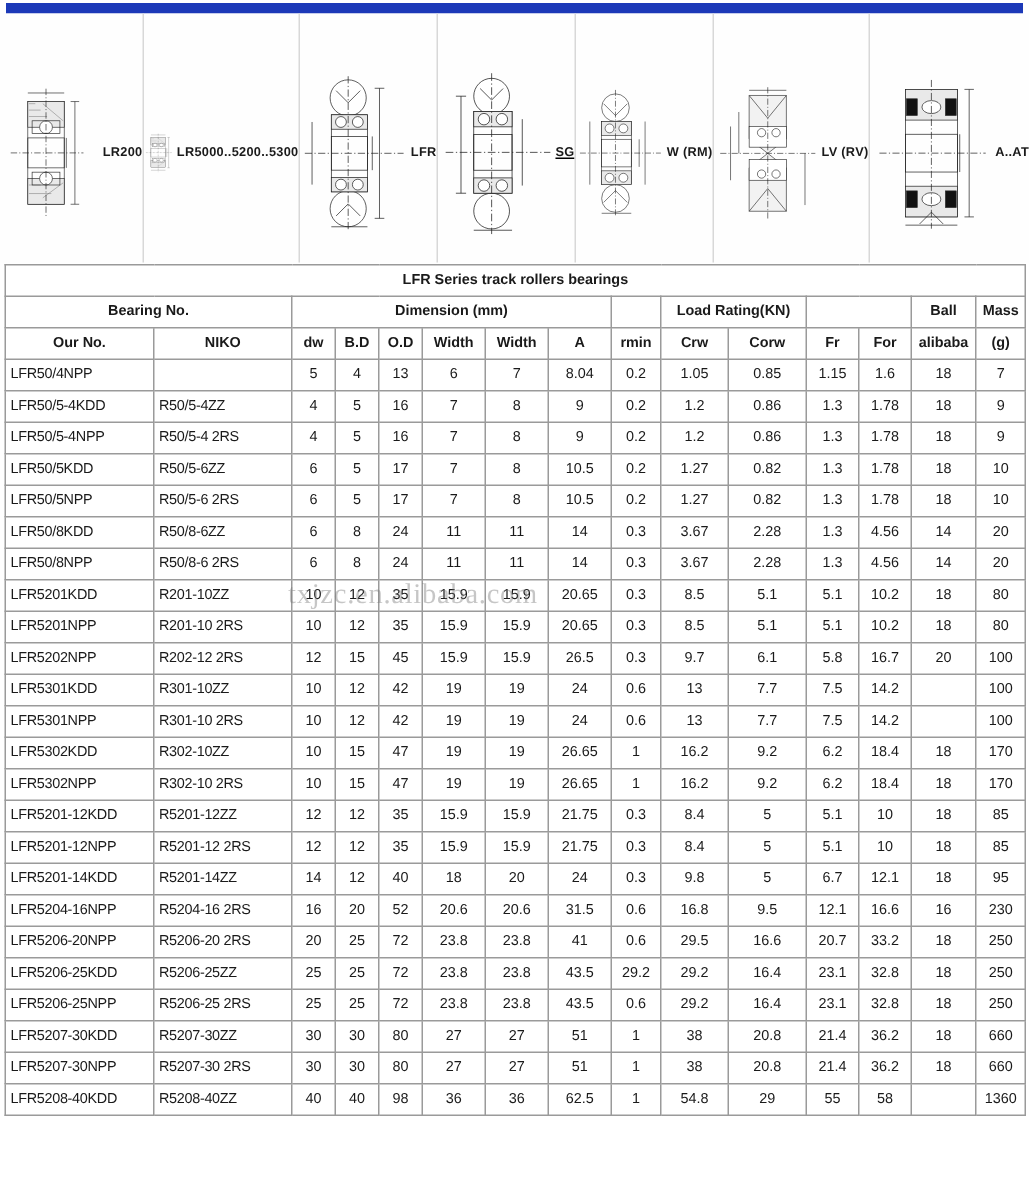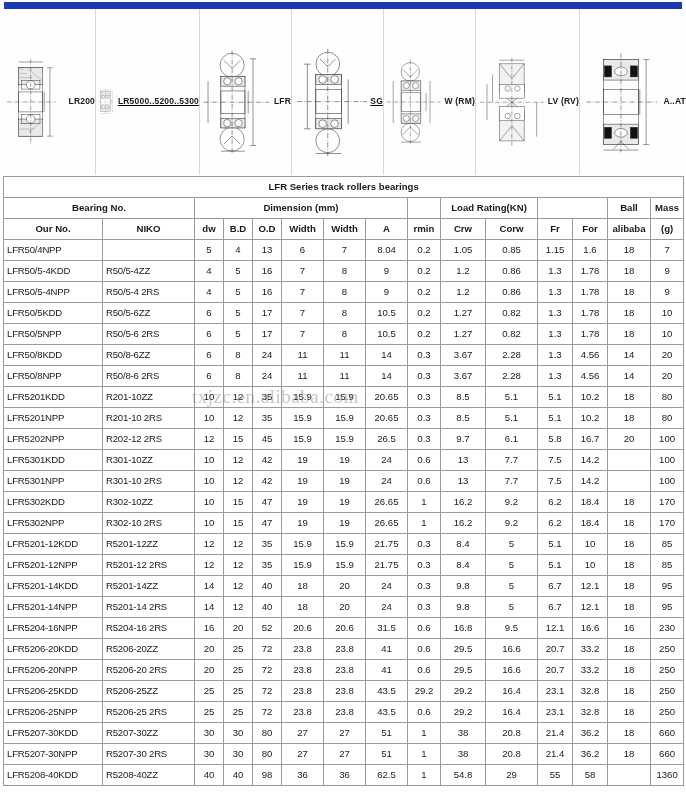--- a/index.html
+++ b/index.html
@@ -139,21 +139,21 @@
               <line x1="40" y1="24" x2="59" y2="40"></line>
             <line x1="27" y1="100" x2="38" y2="100"></line>
               <line x1="27" y1="108" x2="48" y2="108"></line>
             <line x1="40" y1="112" x2="59" y2="98"></line>
           </g>
         </svg>
       </div>
       <div class="dwg-label">LR200</div>
     </div>
 
-    <div class="dwg" style="width:104px;text-decoration:underline;">
+    <div class="dwg" style="width:104px;">
       <div class="dwg-art">
         <svg viewBox="0 0 104 140" preserveAspectRatio="xMidYMid meet">
           <g stroke="#222" fill="none" stroke-width="0.6">
             <rect x="22" y="22" width="46" height="96"></rect>
             <rect x="22" y="22" width="46" height="24" fill="#e9e9e9"></rect>
             <rect x="22" y="94" width="46" height="24" fill="#e9e9e9"></rect>
             <rect x="22" y="56" width="46" height="28"></rect>
             <circle cx="35" cy="46" r="6" fill="#fff"></circle>
               <circle cx="55" cy="46" r="6" fill="#fff"></circle>
             <circle cx="35" cy="94" r="6" fill="#fff"></circle>
@@ -656,71 +656,37 @@
             <td>24</td>
             <td>0.3</td>
             <td>9.8</td>
             <td>5</td>
             <td>6.7</td>
             <td>12.1</td>
             <td>18</td>
             <td>95</td>
           </tr>
           <tr>
-            <td class="name">LFR5201-14NPP</td>
-            <td class="niko">R5201-14 2RS</td>
-            <td>14</td>
-            <td>12</td>
-            <td>40</td>
-            <td>18</td>
-            <td>20</td>
-            <td>24</td>
-            <td>0.3</td>
-            <td>9.8</td>
-            <td>5</td>
-            <td>6.7</td>
-            <td>12.1</td>
-            <td>18</td>
-            <td>95</td>
-          </tr>
-          <tr>
             <td class="name">LFR5204-16NPP</td>
             <td class="niko">R5204-16 2RS</td>
             <td>16</td>
             <td>20</td>
             <td>52</td>
             <td>20.6</td>
             <td>20.6</td>
             <td>31.5</td>
             <td>0.6</td>
             <td>16.8</td>
             <td>9.5</td>
             <td>12.1</td>
             <td>16.6</td>
             <td>16</td>
             <td>230</td>
           </tr>
           <tr>
-            <td class="name">LFR5206-20KDD</td>
-            <td class="niko">R5206-20ZZ</td>
-            <td>20</td>
-            <td>25</td>
-            <td>72</td>
-            <td>23.8</td>
-            <td>23.8</td>
-            <td>41</td>
-            <td>0.6</td>
-            <td>29.5</td>
-            <td>16.6</td>
-            <td>20.7</td>
-            <td>33.2</td>
-            <td>18</td>
-            <td>250</td>
-          </tr>
-          <tr>
             <td class="name">LFR5206-20NPP</td>
             <td class="niko">R5206-20 2RS</td>
             <td>20</td>
             <td>25</td>
             <td>72</td>
             <td>23.8</td>
             <td>23.8</td>
             <td>41</td>
             <td>0.6</td>
             <td>29.5</td>

